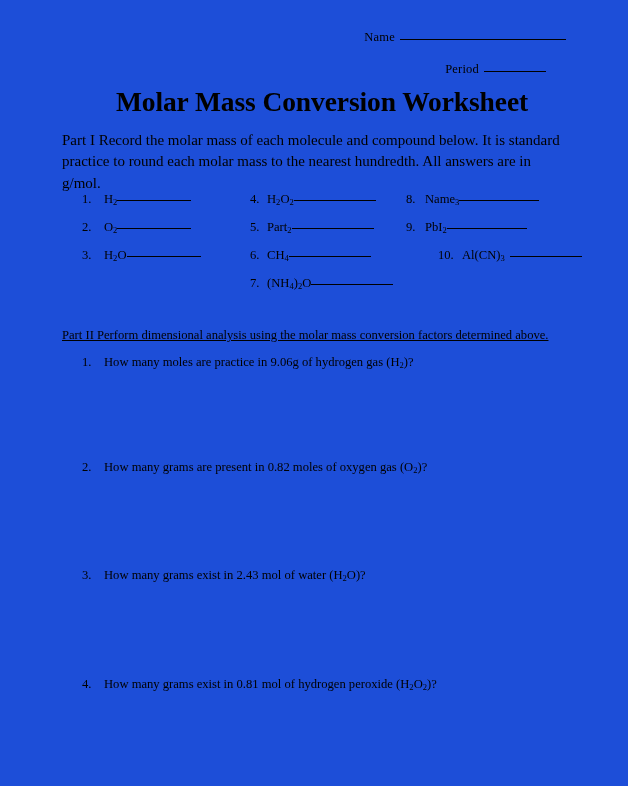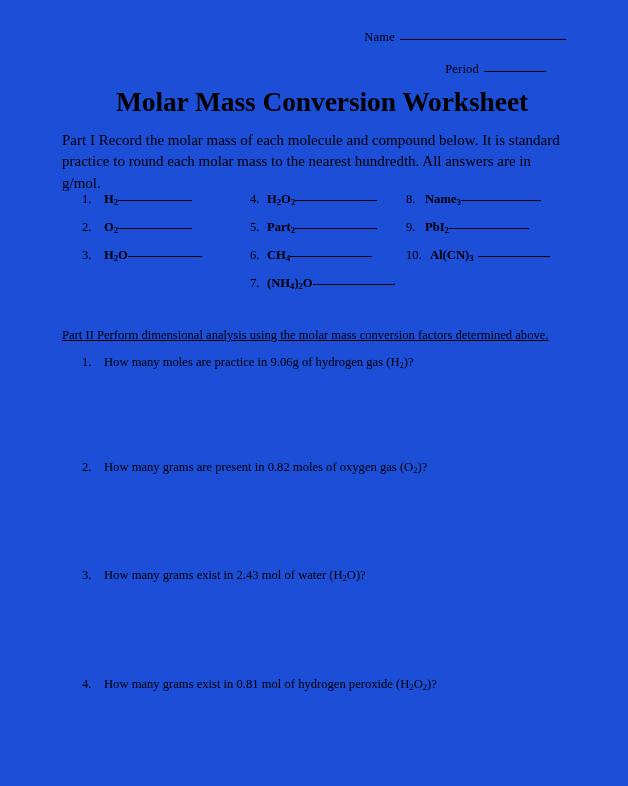--- a/index.html
+++ b/index.html
@@ -101,23 +101,23 @@
     white-space: nowrap;
   }
   .fnum {
     display: inline-block;
     text-align: left;
     margin-right: 4px;
   }
   .fcol.c1 .fnum { width: 18px; }
   .fcol.c2 .fnum { width: 13px; }
   .fcol.c3 .fnum { width: 15px; }
-  .fcol.c3 .fitem.wide .fnum { width: 20px; }
-
-  .fform { display: inline-block; font-weight: bold; }
+  .fcol.c3 .fitem.wide .fnum { width: 20px; margin-left: 32px; }
+
+  .fform { display: inline-block; }
   .fblank {
     display: inline-block;
     border-bottom: 1.2px solid #000;
     height: 0;
     position: relative;
     top: -2px;
   }
   .fcol.c1 .fblank { width: 74px; }
   .fcol.c2 .fblank { width: 82px; }
   .fcol.c3 .fblank { width: 80px; }

